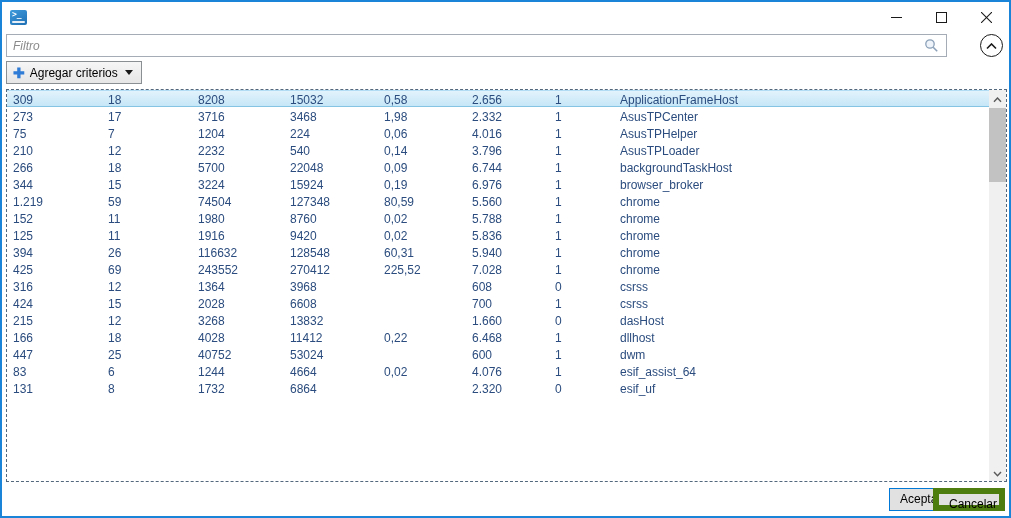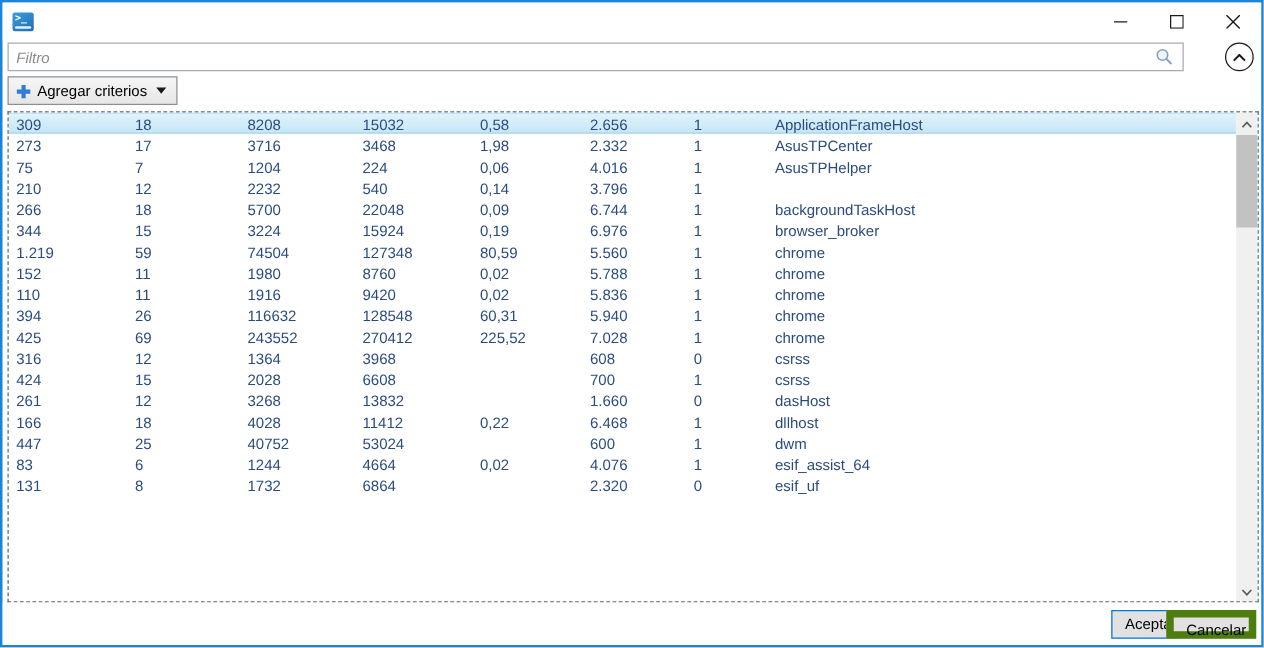--- a/index.html
+++ b/index.html
@@ -157,20 +157,21 @@
             <div class="cell" style="flex: 1 1 0%;"></div>
           </div>
           <div class="grow">
             <div class="cell c0">210</div>
             <div class="cell c1">12</div>
             <div class="cell c2">2232</div>
             <div class="cell c3">540</div>
             <div class="cell c4">0,14</div>
             <div class="cell c5">3.796</div>
             <div class="cell c6">1</div>
+            <div class="cell c7">AsusTPLoader</div>
             <div class="cell" style="flex: 1 1 0%;"></div>
           </div>
           <div class="grow">
             <div class="cell c0">266</div>
             <div class="cell c1">18</div>
             <div class="cell c2">5700</div>
             <div class="cell c3">22048</div>
             <div class="cell c4">0,09</div>
             <div class="cell c5">6.744</div>
             <div class="cell c6">1</div>
@@ -204,21 +205,21 @@
             <div class="cell c1">11</div>
             <div class="cell c2">1980</div>
             <div class="cell c3">8760</div>
             <div class="cell c4">0,02</div>
             <div class="cell c5">5.788</div>
             <div class="cell c6">1</div>
             <div class="cell c7">chrome</div>
             <div class="cell" style="flex: 1 1 0%;"></div>
           </div>
           <div class="grow">
-            <div class="cell c0">110</div>
+            <div class="cell c0">125</div>
             <div class="cell c1">11</div>
             <div class="cell c2">1916</div>
             <div class="cell c3">9420</div>
             <div class="cell c4">0,02</div>
             <div class="cell c5">5.836</div>
             <div class="cell c6">1</div>
             <div class="cell c7">chrome</div>
             <div class="cell" style="flex: 1 1 0%;"></div>
           </div>
           <div class="grow">
@@ -259,21 +260,21 @@
             <div class="cell c1">15</div>
             <div class="cell c2">2028</div>
             <div class="cell c3">6608</div>
             <div class="cell c4"></div>
             <div class="cell c5">700</div>
             <div class="cell c6">1</div>
             <div class="cell c7">csrss</div>
             <div class="cell" style="flex: 1 1 0%;"></div>
           </div>
           <div class="grow">
-            <div class="cell c0">261</div>
+            <div class="cell c0">215</div>
             <div class="cell c1">12</div>
             <div class="cell c2">3268</div>
             <div class="cell c3">13832</div>
             <div class="cell c4"></div>
             <div class="cell c5">1.660</div>
             <div class="cell c6">0</div>
             <div class="cell c7">dasHost</div>
             <div class="cell" style="flex: 1 1 0%;"></div>
           </div>
           <div class="grow">

